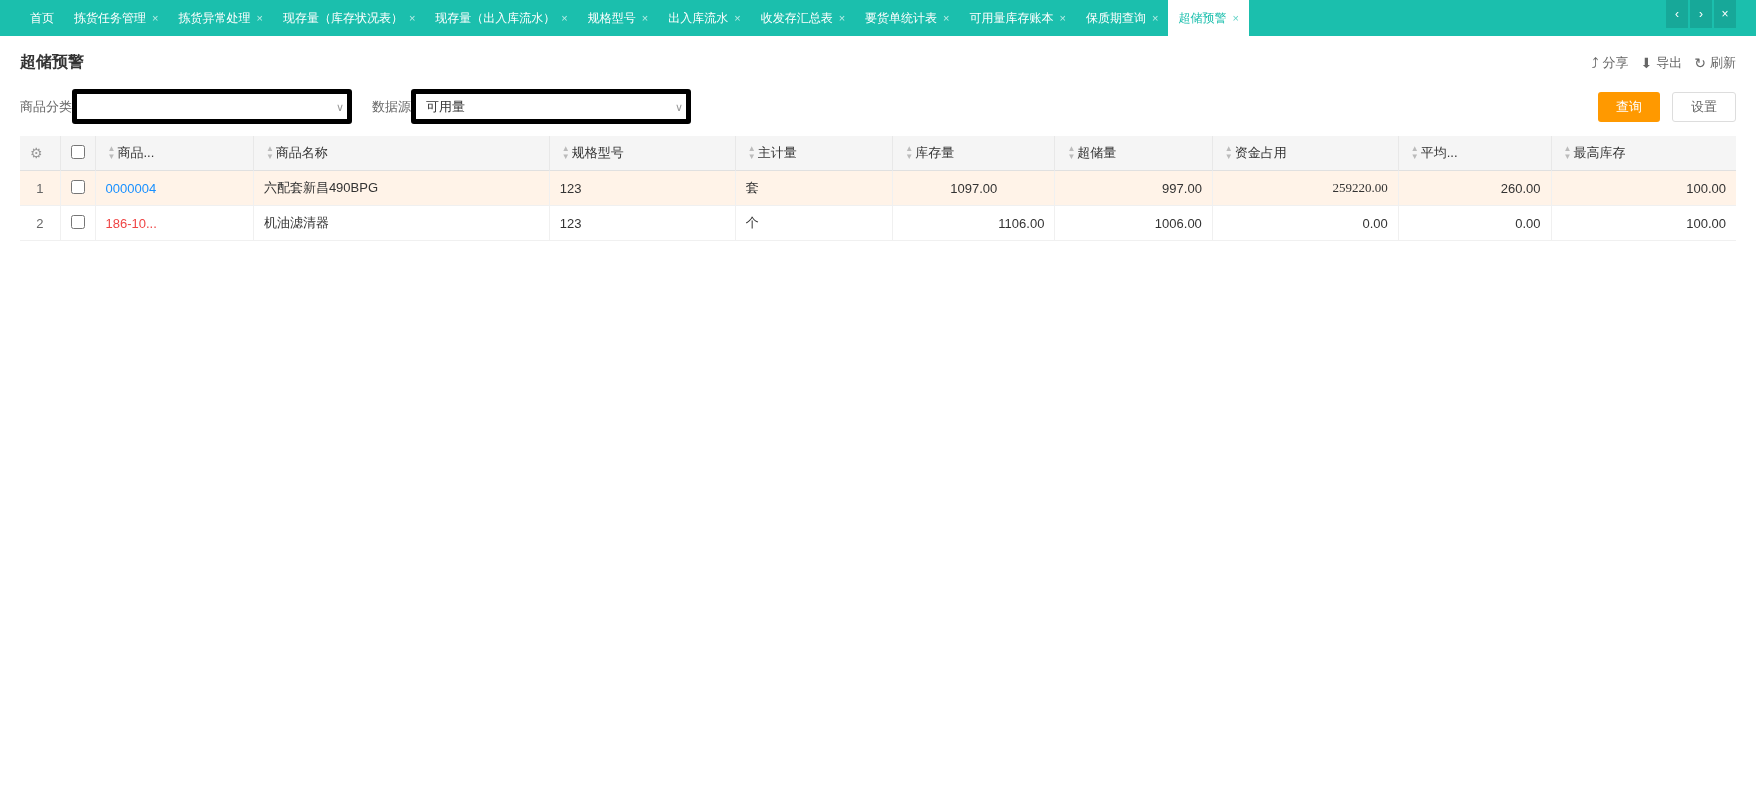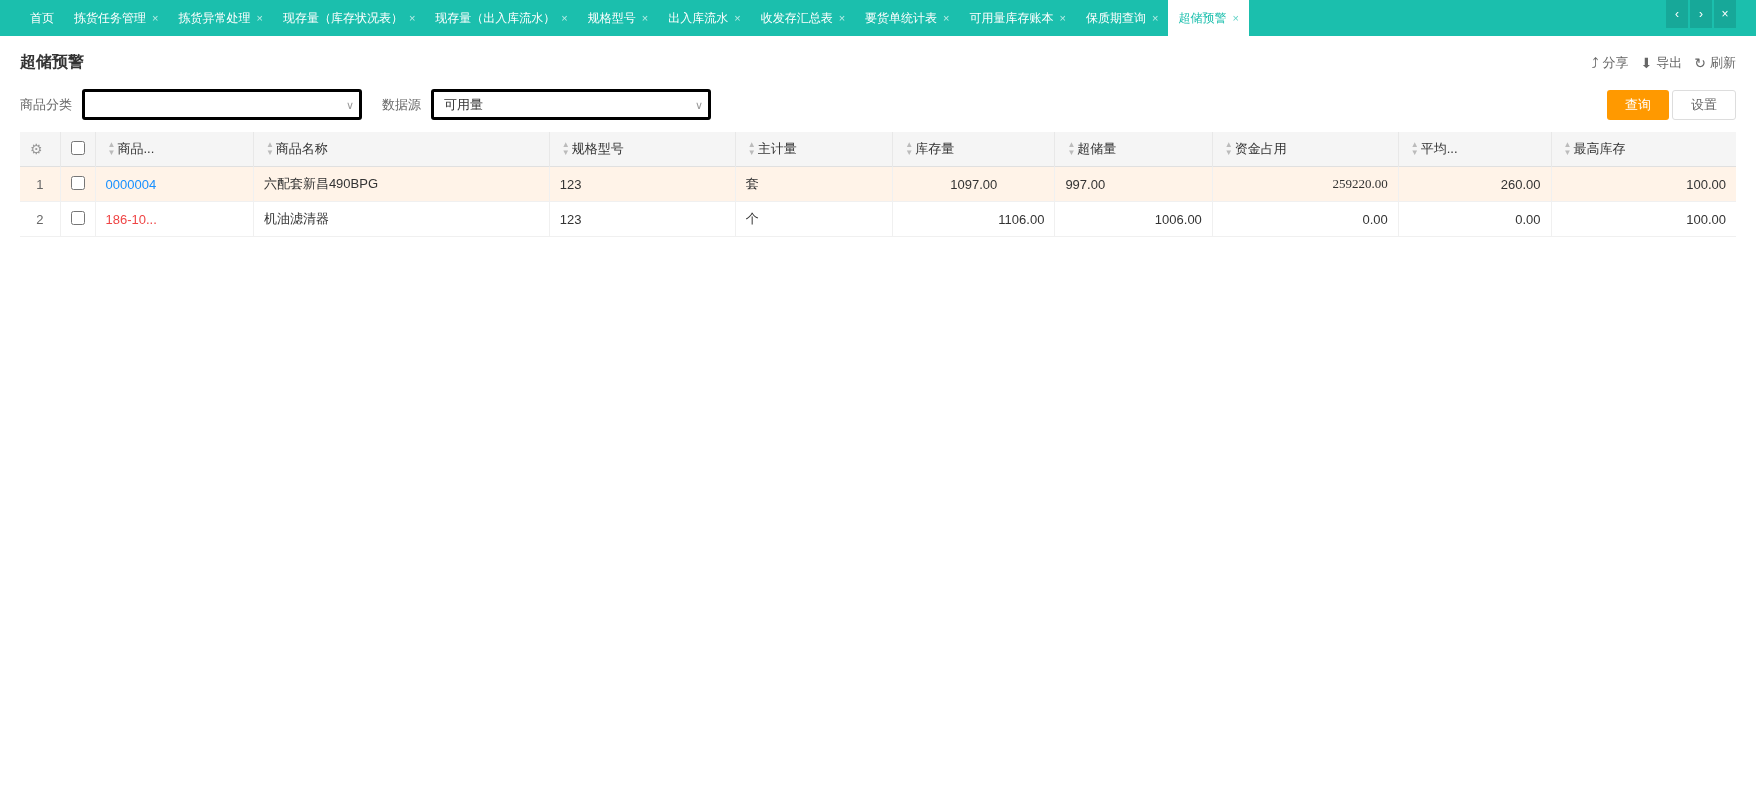--- a/index.html
+++ b/index.html
@@ -84,29 +84,29 @@
     
     .filter-row {
       display: flex;
       align-items: center;
       gap: 20px;
       margin-bottom: 12px;
     }
     .filter-group {
       display: flex;
       align-items: center;
-      gap: 10px;
+      gap: 0;
     }
     .filter-label {
       color: #666;
       font-size: 13px;
       white-space: nowrap;
     }
     .filter-select {
-      border: 3px solid #000000;
+      border: 5px solid #000000;
       border-radius: 3px;
       padding: 5px 28px 5px 10px;
       font-size: 13px;
       color: #333;
       background: #fff;
       cursor: pointer;
       appearance: none;
       -webkit-appearance: none;
       position: relative;
       min-width: 200px;
@@ -121,21 +121,21 @@
       right: 8px;
       top: 50%;
       transform: translateY(-50%);
       color: #999;
       font-size: 11px;
       pointer-events: none;
     }
     .filter-actions {
       margin-left: auto;
       display: flex;
-      gap: 3px;
+      gap: 12px;
       align-items: center;
     }
     .btn-primary {
       background: #f90;
       color: #fff;
       border: none;
       border-radius: 3px;
       padding: 6px 18px;
       font-size: 13px;
       cursor: pointer;
@@ -410,21 +410,21 @@
     </thead>
     <tbody id="table-body">
     <tr class="row-highlight">
           <td style="text-align:center;color:#666;">1</td>
           <td><input type="checkbox" style=""></td>
           <td style="color:#1890ff;cursor:pointer;">0000004</td>
           <td>六配套新昌490BPG</td>
           <td>123</td>
           <td>套</td>
           <td style="text-align:center;">1097.00</td>
-          <td style="text-align:left;">997.00</td>
+          <td style="text-align:right;">997.00</td>
           <td style="text-align:right;font-family:Liberation Serif, serif;">259220.00</td>
           <td style="text-align:right;">260.00</td>
           <td style="text-align:right;">100.00</td>
         </tr>
         <tr>
           <td style="text-align:center;color:#666;">2</td>
           <td><input type="checkbox" style=""></td>
           <td style="color:#ef4444;cursor:pointer;">186-10...</td>
           <td>机油滤清器</td>
           <td>123</td>

